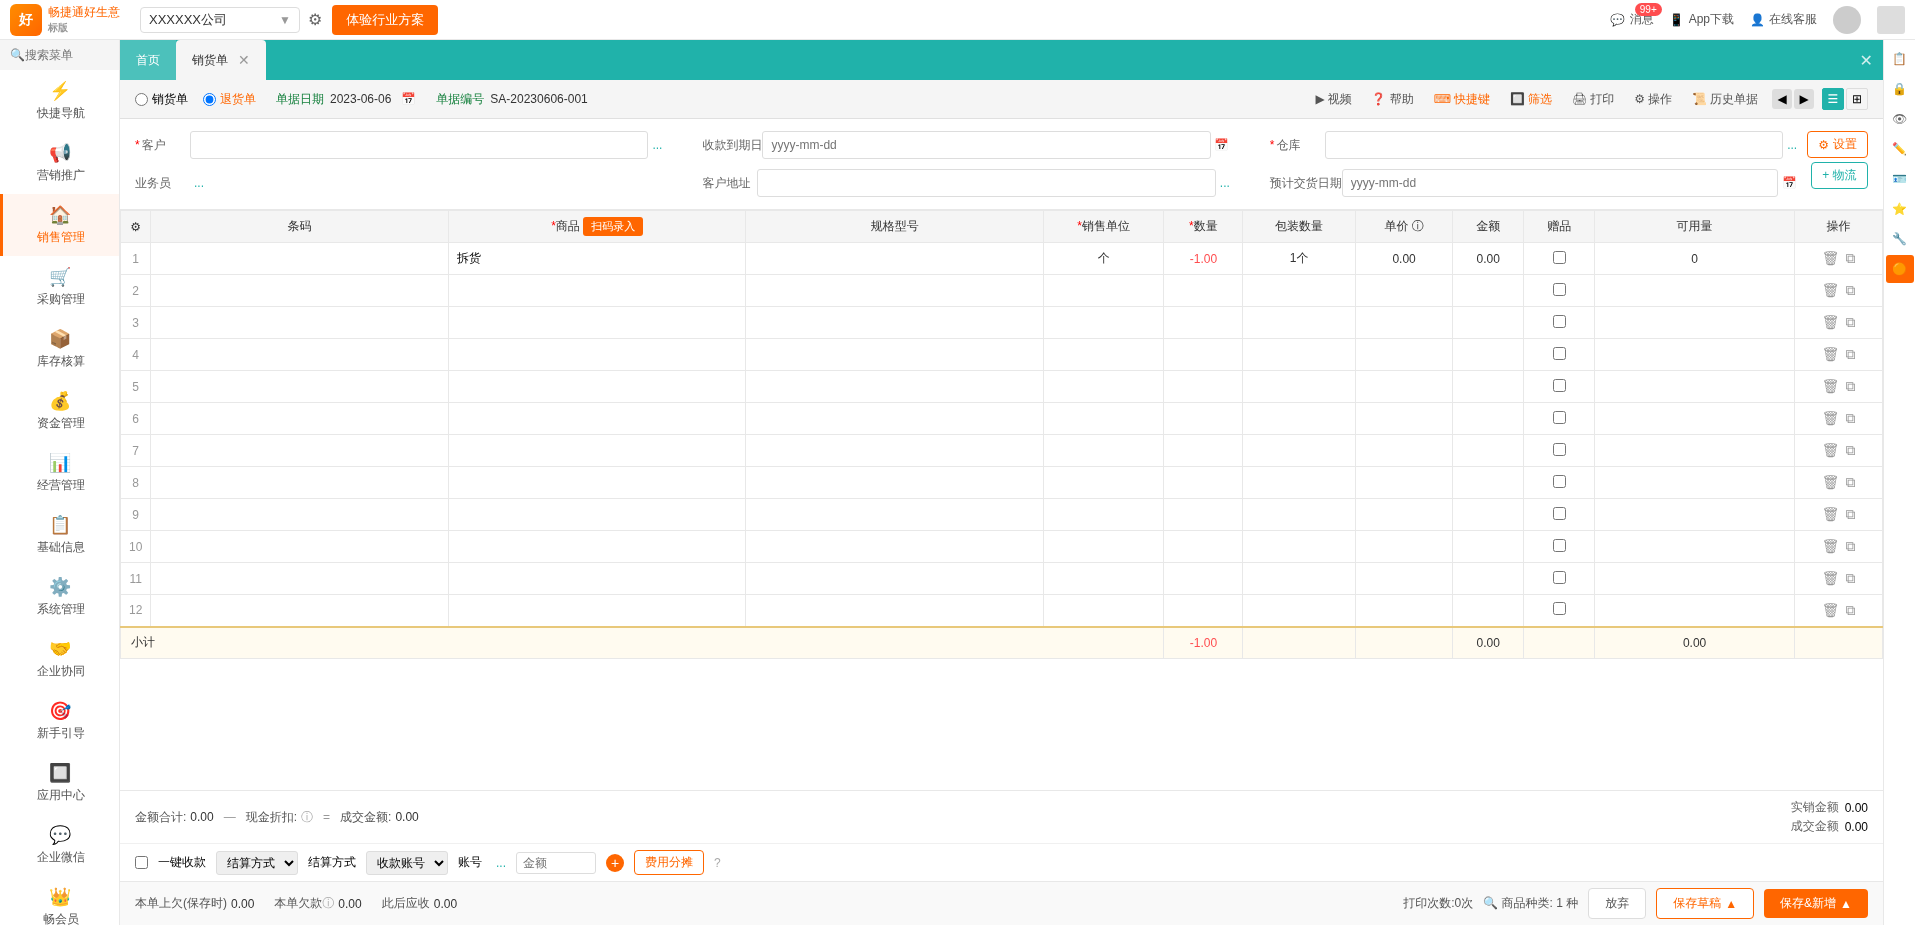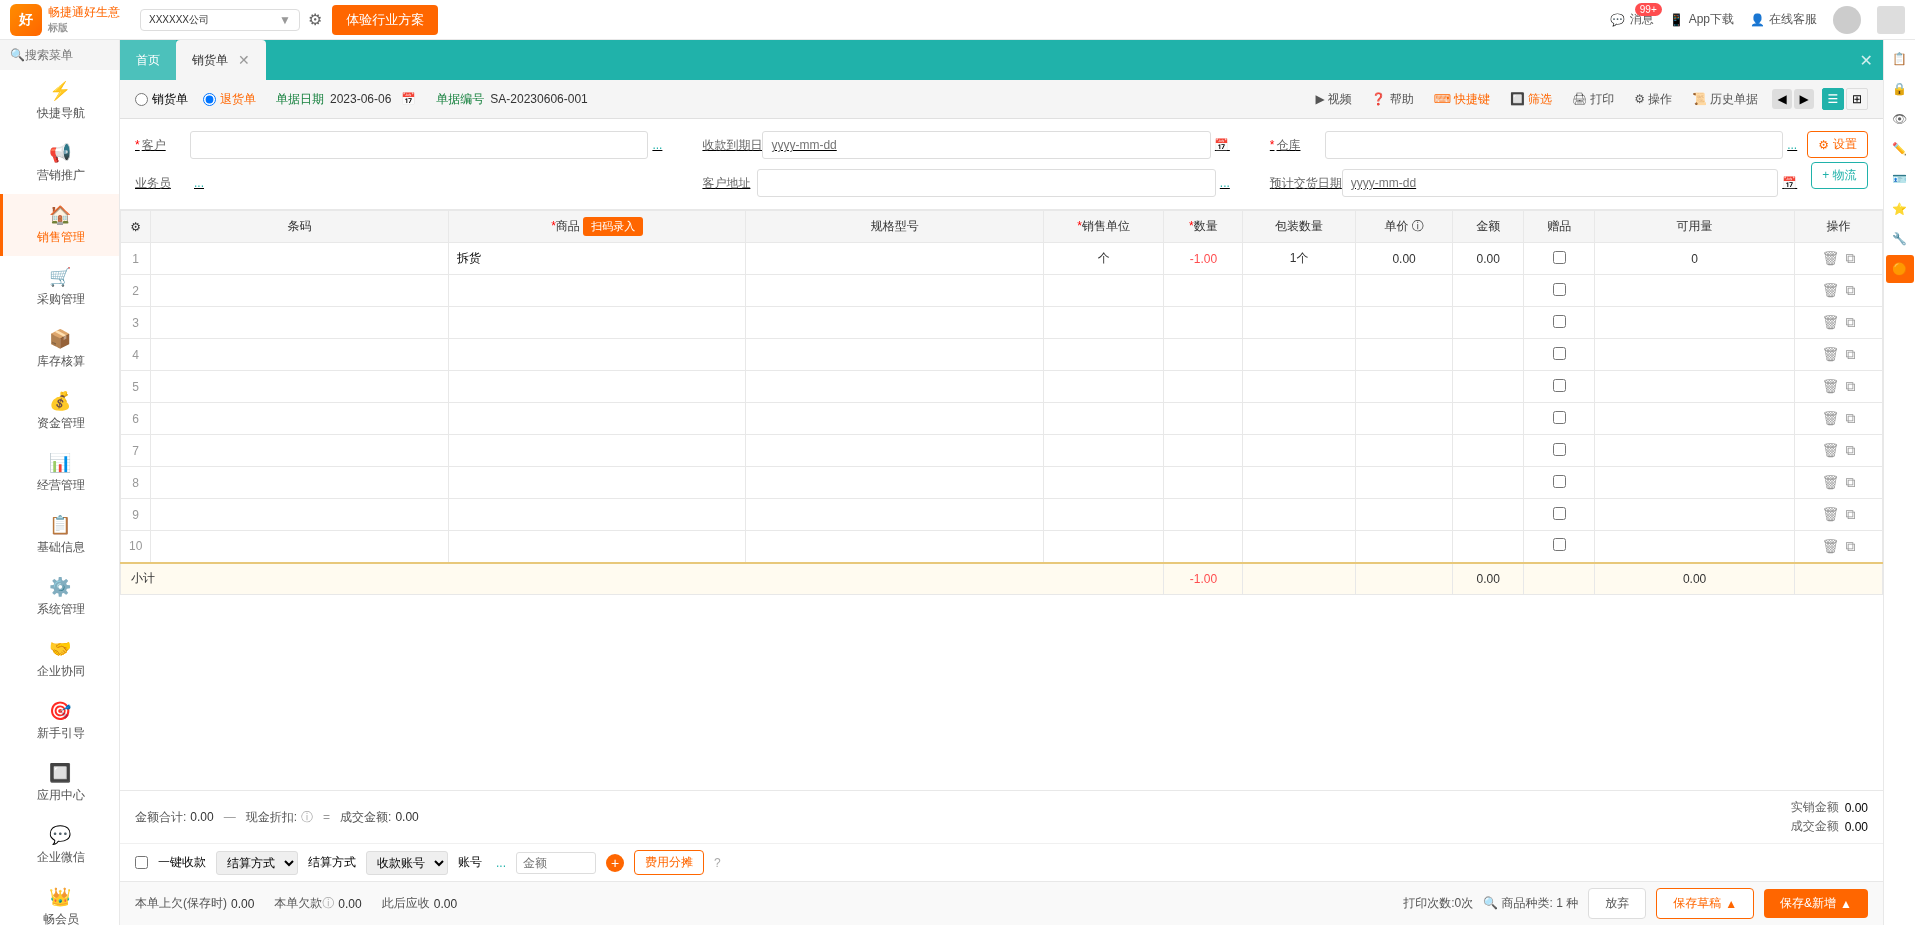--- a/index.html
+++ b/index.html
@@ -4,21 +4,21 @@
   <style>
     * { box-sizing: border-box; margin: 0; padding: 0; font-family: 'Microsoft YaHei', Arial, sans-serif; font-size: 12px; }
     body { width: 1915px; height: 925px; overflow: hidden; background: #f0f2f5; display: flex; flex-direction: column; }
 
     
     .top-bar { height: 40px; background: #fff; display: flex; align-items: center; padding: 0 10px; border-bottom: 1px solid #e8e8e8; flex-shrink: 0; }
     .logo-area { display: flex; align-items: center; width: 120px; }
     .logo-icon { width: 32px; height: 32px; background: linear-gradient(135deg, #ff8c00, #ff6600); border-radius: 6px; display: flex; align-items: center; justify-content: center; color: white; font-size: 14px; font-weight: bold; margin-right: 6px; }
     .logo-text { font-size: 11px; color: #ff6600; line-height: 1.3; }
     .company-selector { display: flex; align-items: center; border: 1px solid #ddd; border-radius: 4px; padding: 3px 8px; margin-left: 10px; cursor: pointer; min-width: 160px; }
-    .company-name { flex: 1; font-size: 10px; color: #333; }
+    .company-name { flex: 1; font-size: 13px; color: #333; }
     .company-arrow { color: #999; margin-left: 5px; }
     .settings-icon-top { margin-left: 8px; color: #666; cursor: pointer; font-size: 16px; }
     .experience-btn { margin-left: 10px; background: #ff6600; color: white; border: none; border-radius: 4px; padding: 6px 14px; cursor: pointer; font-size: 13px; }
     .top-right { margin-left: auto; display: flex; align-items: center; gap: 16px; }
     .top-right-item { display: flex; align-items: center; gap: 4px; color: #555; cursor: pointer; font-size: 12px; position: relative; }
     .badge { background: #ff4d4f; color: white; border-radius: 10px; padding: 1px 5px; font-size: 10px; position: absolute; top: -8px; right: -8px; }
     .avatar { width: 28px; height: 28px; border-radius: 50%; background: #ccc; }
 
     
     .main-layout { display: flex; flex: 1; overflow: hidden; }
@@ -294,21 +294,21 @@
           </div>
           <div class="view-icons">
             <div class="view-icon active">☰</div>
             <div class="view-icon">⊞</div>
           </div>
         </div>
       </div>
 
       <div class="form-fields">
         <div style="display:flex; gap:10px; align-items:flex-start;">
-          <div style="flex:1;text-decoration:underline;">
+          <div style="flex:1;">
             <div class="form-row">
               <div class="field-group">
                 <span class="field-label required">客户</span>
                 <input class="field-input dots" type="text" value="" style="width: 240px;">
                 <span class="field-ellipsis">...</span>
               </div>
               <div style="width:40px;"></div>
               <div class="field-group">
                 <span class="field-label">收款到期日</span>
                 <input class="field-input" type="text" style="width: 180px; color: rgb(170, 170, 170);" placeholder="yyyy-mm-dd">
@@ -557,20 +557,58 @@
       <td></td>
       <td style="text-align:center;"><input type="checkbox" style=""></td>
       <td></td>
       <td>
         <div class="action-col">
           <span class="action-icon">🗑</span>
           <span class="action-icon">⧉</span>
         </div>
       </td>
     </tr>
+              <tr>
+      <td class="row-num">11</td>
+      <td><input style="border: none; outline: none; width: 100%; background: transparent;" value=""></td>
+      <td><input style="border: none; outline: none; width: 100%; background: transparent;" value=""></td>
+      <td><input style="border: none; outline: none; width: 100%; background: transparent;" value=""></td>
+      <td></td>
+      <td style=""></td>
+      <td></td>
+      <td></td>
+      <td></td>
+      <td style="text-align:center;"><input type="checkbox" style=""></td>
+      <td></td>
+      <td>
+        <div class="action-col">
+          <span class="action-icon">🗑</span>
+          <span class="action-icon">⧉</span>
+        </div>
+      </td>
+    </tr>
+              <tr>
+      <td class="row-num">12</td>
+      <td><input style="border: none; outline: none; width: 100%; background: transparent;" value=""></td>
+      <td><input style="border: none; outline: none; width: 100%; background: transparent;" value=""></td>
+      <td><input style="border: none; outline: none; width: 100%; background: transparent;" value=""></td>
+      <td></td>
+      <td style=""></td>
+      <td></td>
+      <td></td>
+      <td></td>
+      <td style="text-align:center;"><input type="checkbox" style=""></td>
+      <td></td>
+      <td>
+        <div class="action-col">
+          <span class="action-icon">🗑</span>
+          <span class="action-icon">⧉</span>
+        </div>
+      </td>
+    </tr>
             </tbody>
           <tfoot>
             <tr class="subtotal-row">
               <td colspan="5" style="text-align:left;padding-left:10px;">小计</td>
               <td style="color:#ff4d4f;">-1.00</td>
               <td></td>
               <td></td>
               <td>0.00</td>
               <td></td>
               <td>0.00</td>

